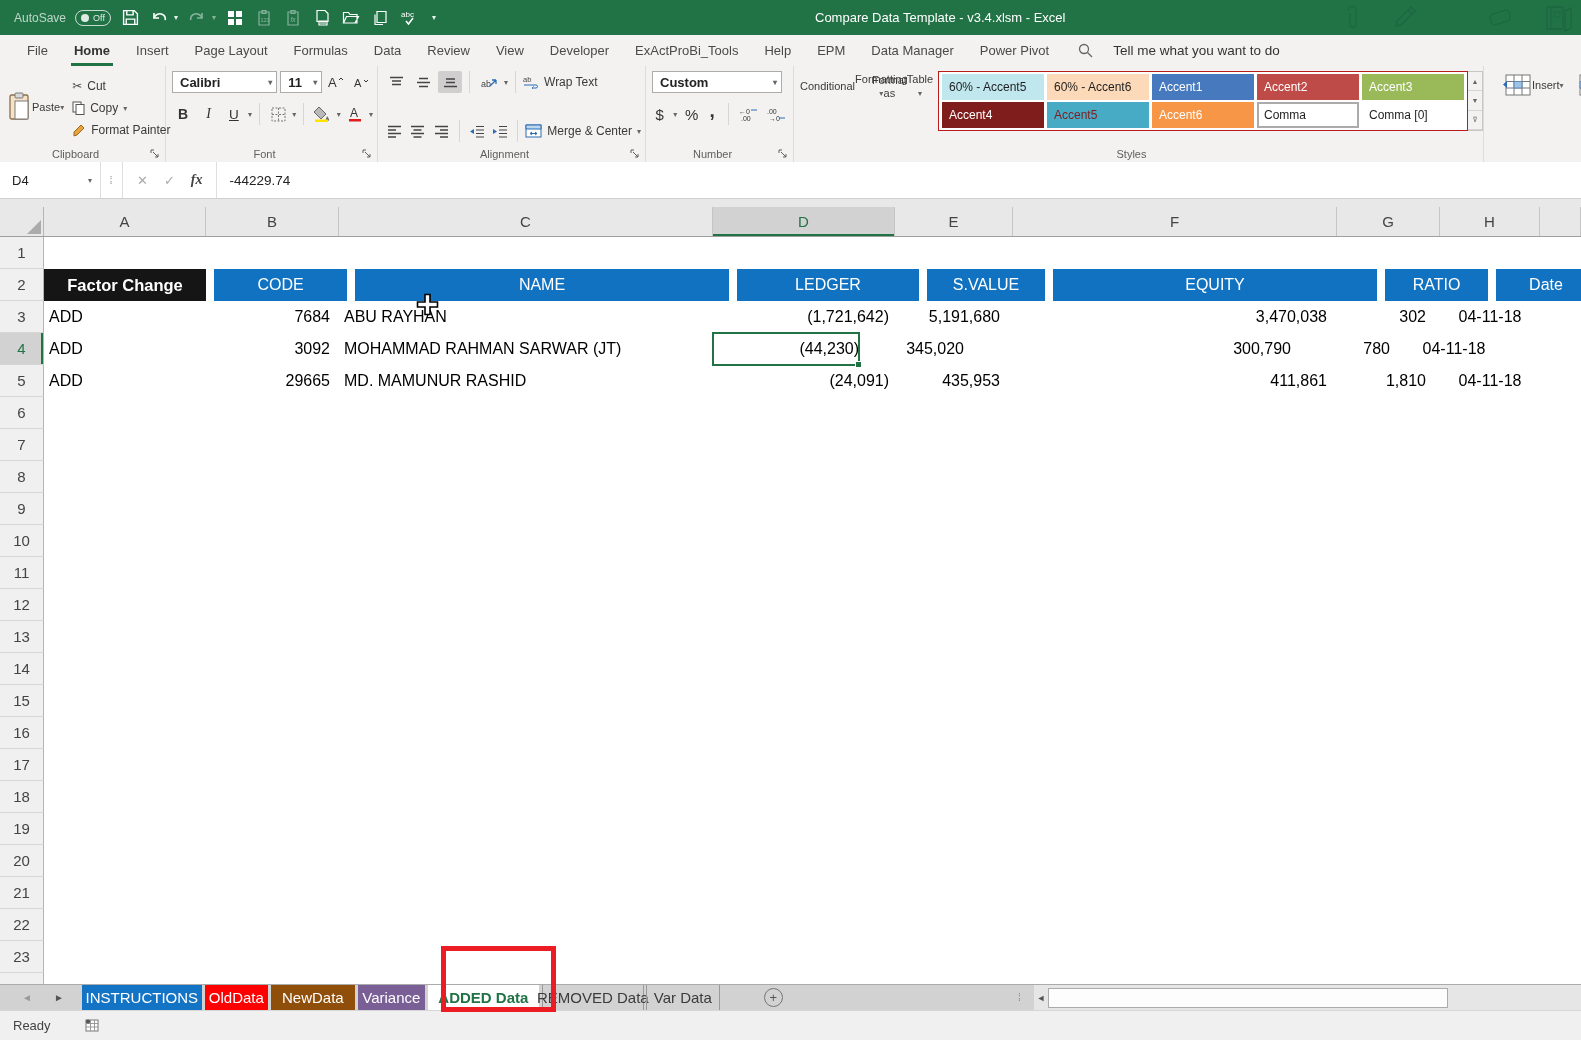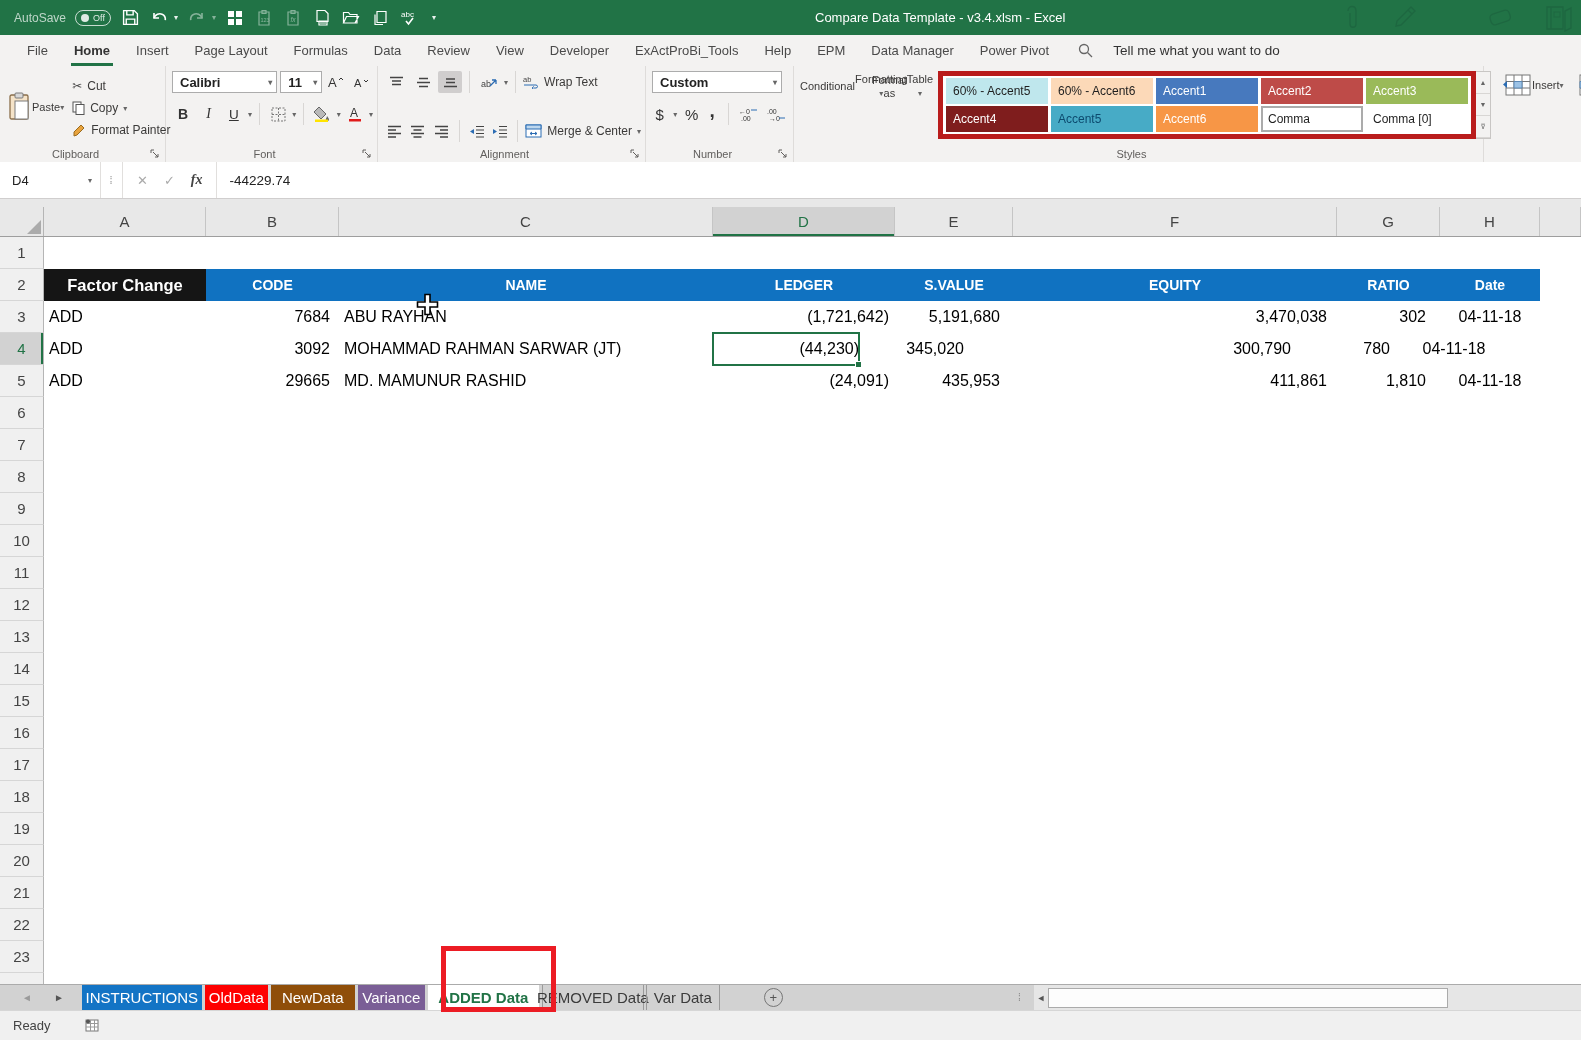--- a/index.html
+++ b/index.html
@@ -32,21 +32,21 @@
   .rgroup { position:relative; height:100%; border-right:1px solid #DEDCDA; padding:3px 4px 16px 6px; flex:none; }
   .glabel { position:absolute; bottom:2px; left:0; right:14px; text-align:center; font-size:11px; color:#605E5C; }
   .launcher { position:absolute; bottom:3px; right:5px; }
   .bigbtn { display:flex; flex-direction:row; align-items:center; justify-content:flex-start; padding-top:4px; font-size:11px; color:#3B3A39; line-height:13px; text-align:center; cursor:default; }
   .smallbtn { display:flex; align-items:center; gap:5px; font-size:12px; height:22px; color:#3B3A39; white-space:nowrap; }
   .combo { background:#fff; border:1px solid #ACACAC; height:22px; display:flex; align-items:center; font-size:13px; color:#222; padding:0 4px 0 7px;font-weight:bold; }
   .combo .car { margin-left:auto; font-size:8px; color:#666; padding-left:6px; }
   .iconbtn { width:24px; height:22px; display:flex; align-items:center; justify-content:center; border-radius:2px; }
   .iconbtn.on { background:#D0CECE; }
   .frow { display:flex; align-items:center; gap:3px; height:26px; }
-  .chip-grid { display:grid; grid-template-columns:repeat(5,102px); grid-auto-rows:26px; gap:2px 3px; background:#fff; border:5px solid #b91c1c; padding:2px 3px; }
+  .chip-grid { display:grid; grid-template-columns:repeat(5,102px); grid-auto-rows:26px; gap:2px 3px; background:#fff; border:1px solid #b91c1c; padding:2px 3px; }
   .chip { font-size:12px; display:flex; align-items:center; padding-left:7px; white-space:nowrap; overflow:hidden; }
   .chip.sel { box-shadow:0 0 0 2px #ABABAB inset; }
   .galscroll { width:15px; border:1px solid #C8C6C4; border-left:none; display:flex; flex-direction:column; background:#F3F2F1; }
   .galscroll div { flex:1; display:flex; align-items:center; justify-content:center; font-size:7px; color:#666; border-bottom:1px solid #D8D6D4; }
   .vseg { width:1px; background:#D8D6D4; margin:2px 4px; align-self:stretch; }
 
   
   .fbar { position:absolute; top:162px; left:0; right:0; height:37px; background:#fff; border-bottom:1px solid #D0CECE; display:flex; align-items:stretch; z-index:7; }
   .namebox { width:100px; display:flex; align-items:center; font-size:13px; color:#222; padding-left:12px; position:relative; }
   .namebox .car { position:absolute; right:8px; font-size:8px; color:#666; }
@@ -61,21 +61,21 @@
   .colhdrs { display:flex; height:30px; background:#E8E8E8; border-bottom:1px solid #9E9E9E; }
   .corner { width:44px; flex:none; border-right:1px solid #B5B5B5; position:relative; background:#E8E8E8; }
   .corner::after { content:""; position:absolute; right:2px; bottom:2px; border-left:14px solid transparent; border-bottom:14px solid #ABABAB; }
   .colhdr { flex:none; display:flex; align-items:center; justify-content:center; font-size:15px; color:#444; border-right:1px solid #C5C5C5; }
   .colhdr.sel { background:#D2D2D2; color:#217346; box-shadow:0 -2px 0 #217346 inset; font-weight:400; }
   .grow { display:flex; height:32px; }
   .rowhdr { width:44px; flex:none; background:#F0F0F0; border-right:1px solid #B5B5B5; border-bottom:1px solid #D6D6D6; display:flex; align-items:center; justify-content:center; font-size:15px; color:#444; }
   .rowhdr.sel { background:#D2D2D2; color:#217346; box-shadow:-2px 0 0 #217346 inset; }
   .cell { flex:none; display:flex; align-items:center; font-size:16px; color:#000; white-space:nowrap; overflow:visible; position:relative; }
   .cell.hdrA { background:#151515; color:#fff; font-weight:700; justify-content:center; font-size:16.5px; }
-  .cell.hdrB { background:#1072C1; color:#fff; font-weight:700; justify-content:center; font-size:14px; }
+  .cell.hdrB { background:#1072C1; color:#fff; font-weight:400; justify-content:center; font-size:16px;margin-left:8px; }
   .cell.selcell { outline:2px solid #217346; outline-offset:-1px; z-index:3; }
   .fillhandle { position:absolute; right:-3px; bottom:-3px; width:7px; height:7px; background:#217346; border:1px solid #fff; }
   .cursor-cross { position:absolute; left:416px; top:94px; z-index:5; }
 
   
   .tabbar { position:absolute; bottom:30px; left:0; right:0; height:26px; background:#D2D2D2; border-top:1px solid #ABABAB; display:flex; align-items:stretch; z-index:6; }
   .navarrows { display:flex; align-items:center; gap:22px; padding:0 18px 0 22px; }
   .stab { flex:none; display:flex; align-items:center; justify-content:center; font-size:15px; margin-right:3px; cursor:default; white-space:nowrap; }
   .stab.plain { border-left:1px solid #9A9A9A; border-right:1px solid #9A9A9A; margin-right:2px; }
   .stab.active { font-weight:700; }
@@ -478,21 +478,21 @@
         <span><span>Table</span> <span style="font-size:8px;color:#666">▾</span></span>
       </div>
       <div style="display:flex;margin-top:2px;">
         <div class="chip-grid" id="gallery">
             <div class="chip" style="background: rgb(191, 231, 237); color: rgb(30, 30, 30);">60% - Accent5</div>
             <div class="chip" style="background: rgb(252, 217, 184); color: rgb(30, 30, 30);">60% - Accent6</div>
             <div class="chip" style="background: rgb(71, 121, 190); color: rgb(255, 255, 255);">Accent1</div>
             <div class="chip" style="background: rgb(190, 75, 72); color: rgb(255, 255, 255);">Accent2</div>
             <div class="chip" style="background: rgb(154, 186, 89); color: rgb(255, 255, 255);">Accent3</div>
             <div class="chip" style="background: #7f1d1d; color: rgb(255, 255, 255);">Accent4</div>
-            <div class="chip" style="background: rgb(71, 171, 198); color: #0c4a6e;">Accent5</div>
+            <div class="chip" style="background: rgb(71, 171, 198); color: #7f1d1d;">Accent5</div>
             <div class="chip" style="background: rgb(247, 150, 70); color: rgb(255, 255, 255);">Accent6</div>
             <div class="chip sel" style="background: rgb(255, 255, 255); color: rgb(30, 30, 30);">Comma</div>
             <div class="chip" style="background: rgb(255, 255, 255); color: rgb(30, 30, 30);">Comma [0]</div>
           </div>
         <div class="galscroll">
           <div>▲</div>
           <div>▼</div>
           <div>⊽</div>
         </div>
       </div>

